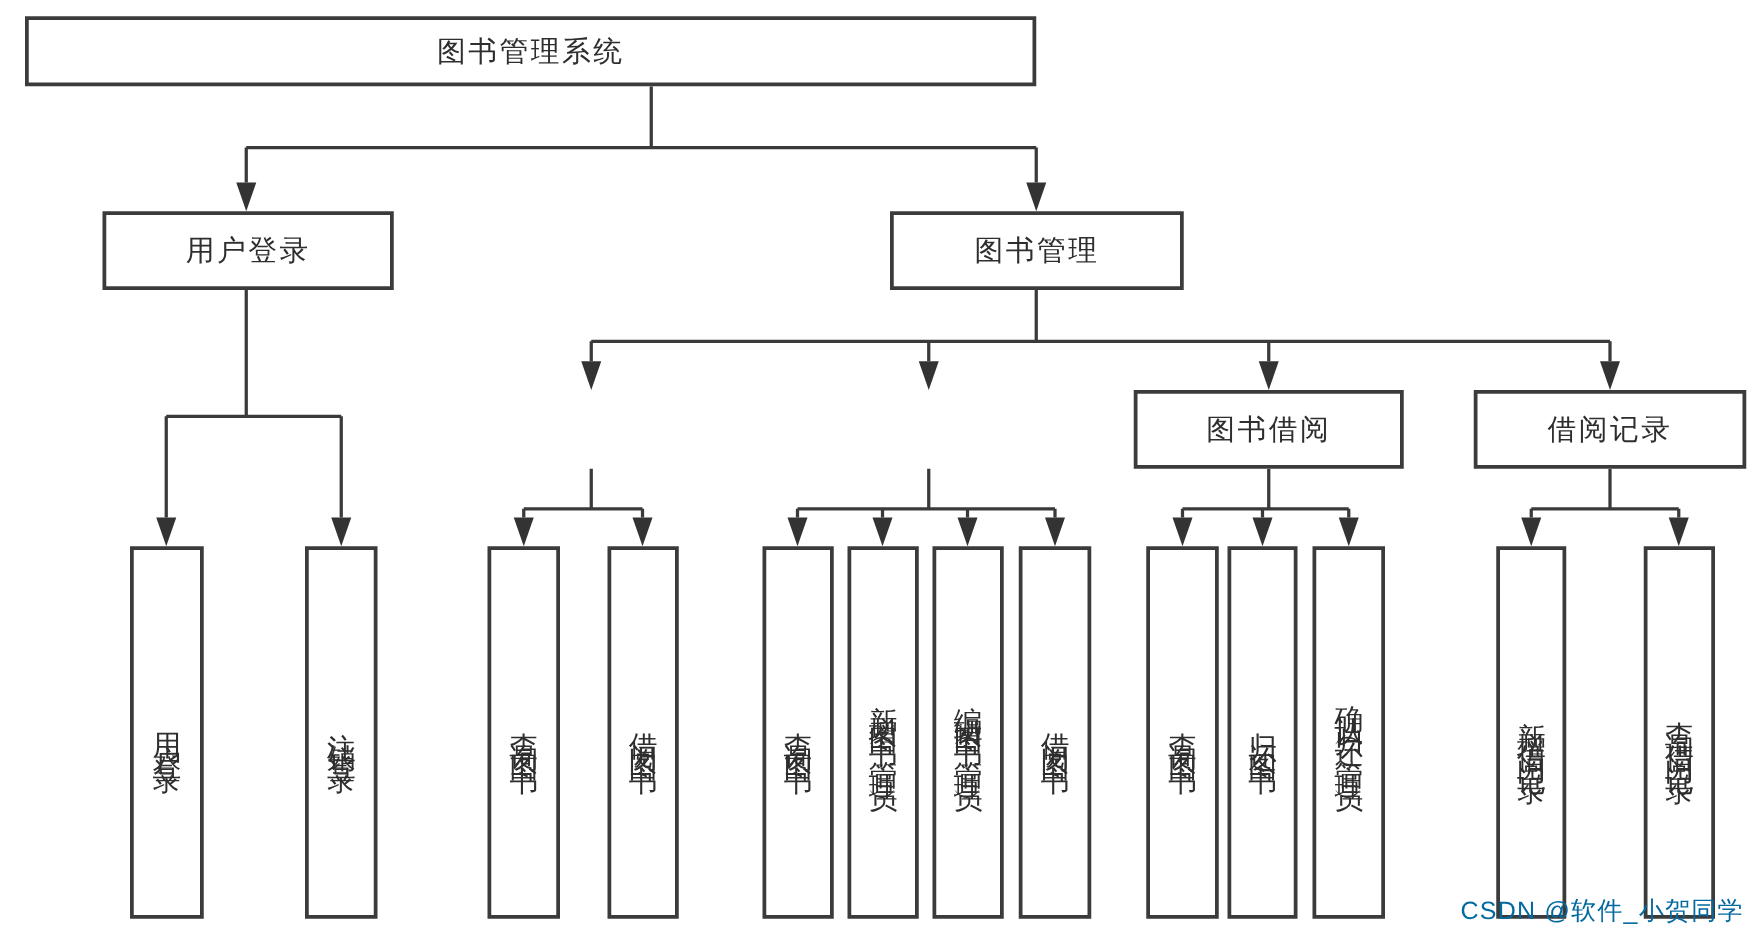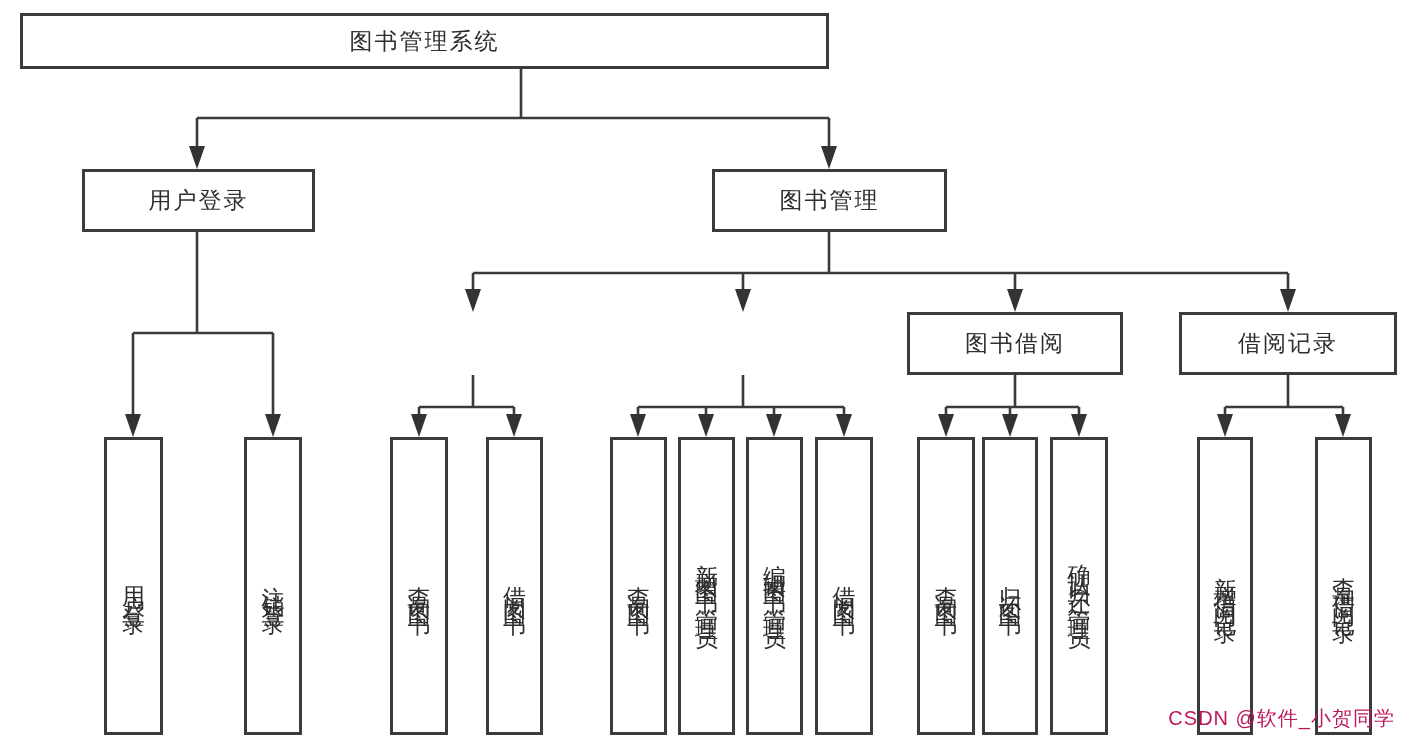--- a/index.html
+++ b/index.html
@@ -23,22 +23,22 @@
   .leaf{
     position:absolute;z-index:2;box-sizing:border-box;
     background:#ffffff;border:3px solid #3b3b3b;
     display:flex;align-items:center;justify-content:center;
     color:#2e2e2e;font-size:23px;
     writing-mode:vertical-rl;text-orientation:mixed;
     letter-spacing:9px;line-height:1;
   }
   .watermark{
     position:absolute;z-index:3;
-    right:10px;bottom:15px;
-    color:#be185d;font-size:20px;letter-spacing:1px;
+    right:10px;bottom:5px;
+    color:#0369a1;font-size:20px;letter-spacing:1px;
     font-family:"Liberation Sans","DejaVu Sans",sans-serif;
   }
 </style>
 </head>
 <body>
 
 <div class="stage">
 
   <svg class="wires" width="1405" height="747" viewBox="0 0 1405 747">
 

